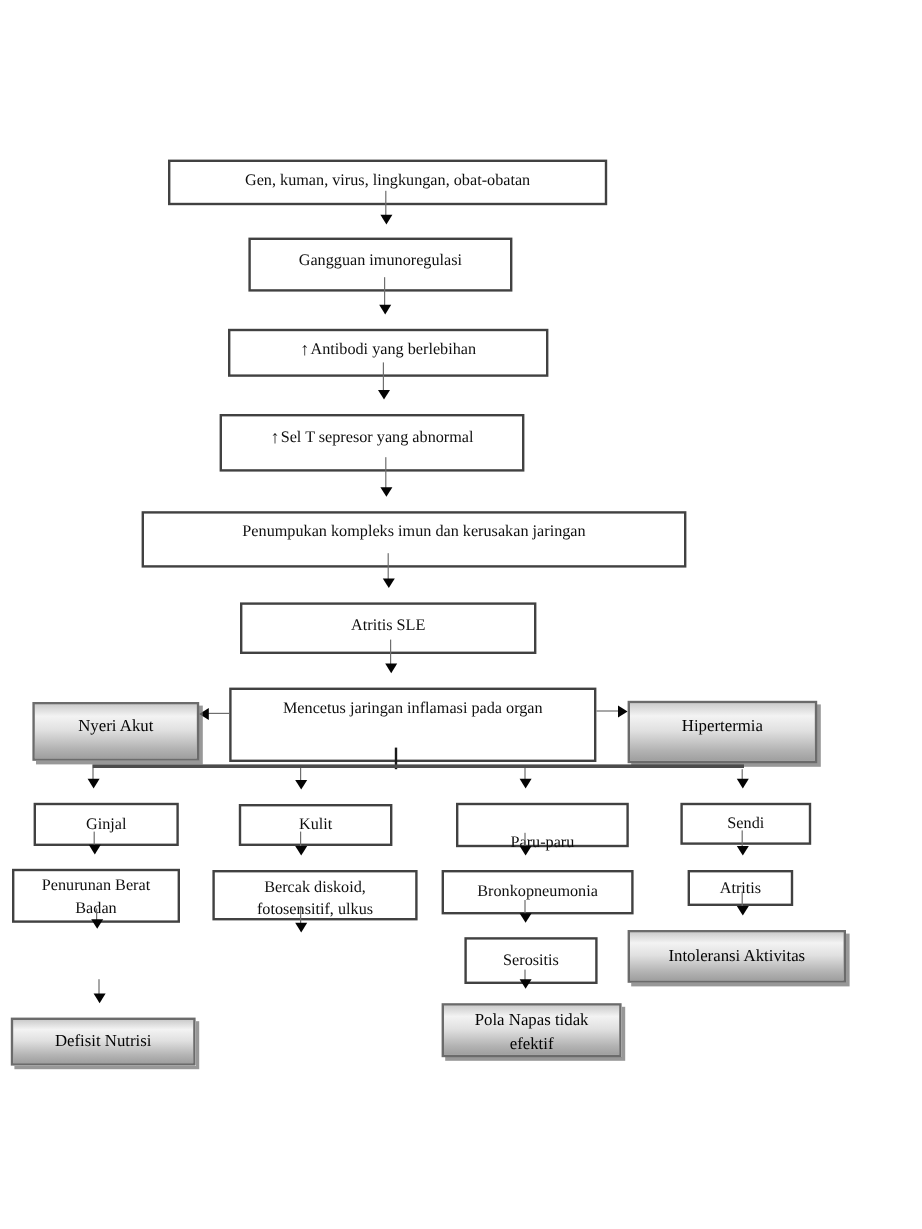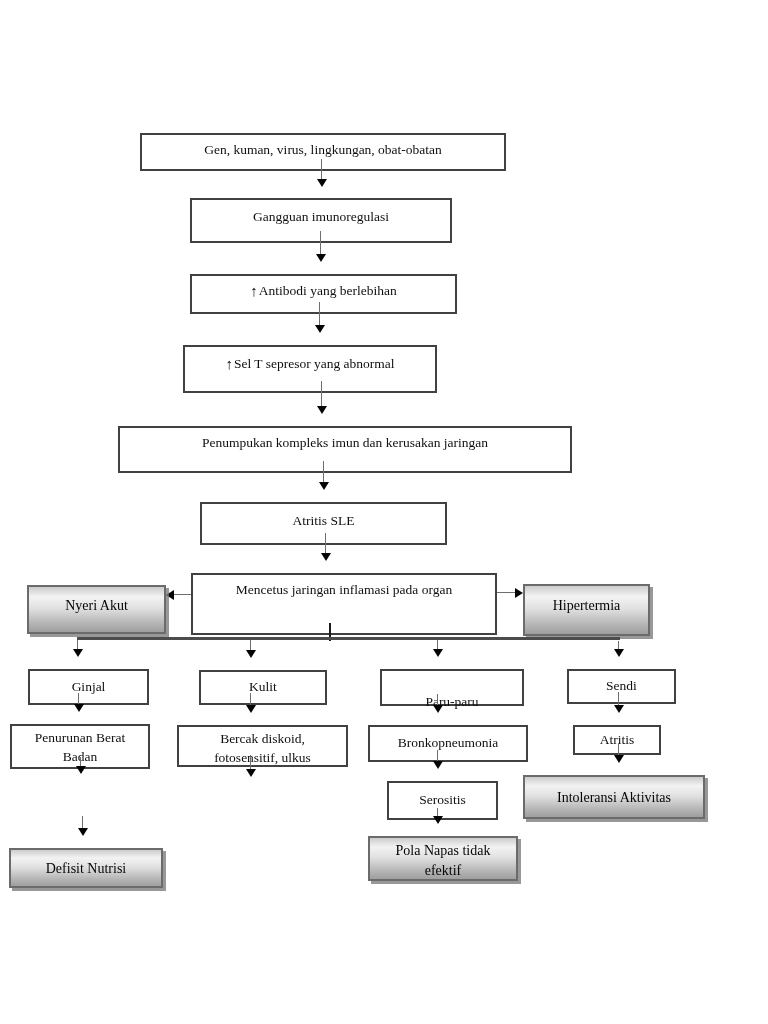--- a/index.html
+++ b/index.html
@@ -43,21 +43,21 @@
 </style>
 </head>
 <body>
 
 <div class="page">
 
   <div class="box" style="left:140px;top:121px;width:366px;height:38px;padding-top:6px">Gen, kuman, virus, lingkungan, obat-obatan</div>
 
   <div class="av" style="left:316px;top:159px;height:28px"></div>
 
-  <div class="box" style="left:190px;top:186px;width:262px;height:45px;padding-top:8px">Gangguan imunoregulasi</div>
+  <div class="box" style="left:207px;top:186px;width:220px;height:45px;padding-top:8px">Gangguan imunoregulasi</div>
 
   <div class="av" style="left:315px;top:231px;height:31px"></div>
 
   <div class="box" style="left:190px;top:262px;width:267px;height:40px;padding-top:6px">
     <span class="up">↑</span><span>Antibodi yang berlebihan</span>
   </div>
 
   <div class="av" style="left:314px;top:302px;height:31px"></div>
 
   <div class="box" style="left:183px;top:333px;width:254px;height:48px;padding-top:8px">
@@ -73,21 +73,21 @@
   <div class="box" style="left:200px;top:490px;width:247px;height:43px;padding-top:8px">Atritis SLE</div>
 
   <div class="av" style="left:320px;top:533px;height:28px"></div>
 
   <div class="box" style="left:191px;top:561px;width:306px;height:62px;padding-top:6px">Mencetus jaringan inflamasi pada organ</div>
 
   <div class="ah left" style="left:166px;top:589px;width:25px"></div>
   <div class="box dx" style="left:27px;top:573px;width:139px;height:49px;padding-top:9px">Nyeri Akut</div>
 
   <div class="ah right" style="left:497px;top:587px;width:26px"></div>
-  <div class="box dx" style="left:523px;top:572px;width:127px;height:52px;padding-top:10px">Hipertermia</div>
+  <div class="box dx" style="left:523px;top:572px;width:158px;height:52px;padding-top:10px">Hipertermia</div>
 
   <div class="vstub" style="left:329px;top:623px;height:18px"></div>
   <div class="hline" style="left:77px;top:637px;width:543px"></div>
   <div class="av" style="left:72px;top:640px;height:17px"></div>
   <div class="av" style="left:245px;top:640px;height:18px"></div>
   <div class="av" style="left:432px;top:640px;height:17px"></div>
   <div class="av" style="left:613px;top:641px;height:16px"></div>
 
   <div class="box" style="left:28px;top:657px;width:121px;height:36px;padding-top:7px">Ginjal</div>
   <div class="box" style="left:199px;top:658px;width:128px;height:35px;padding-top:6px">Kulit</div>

